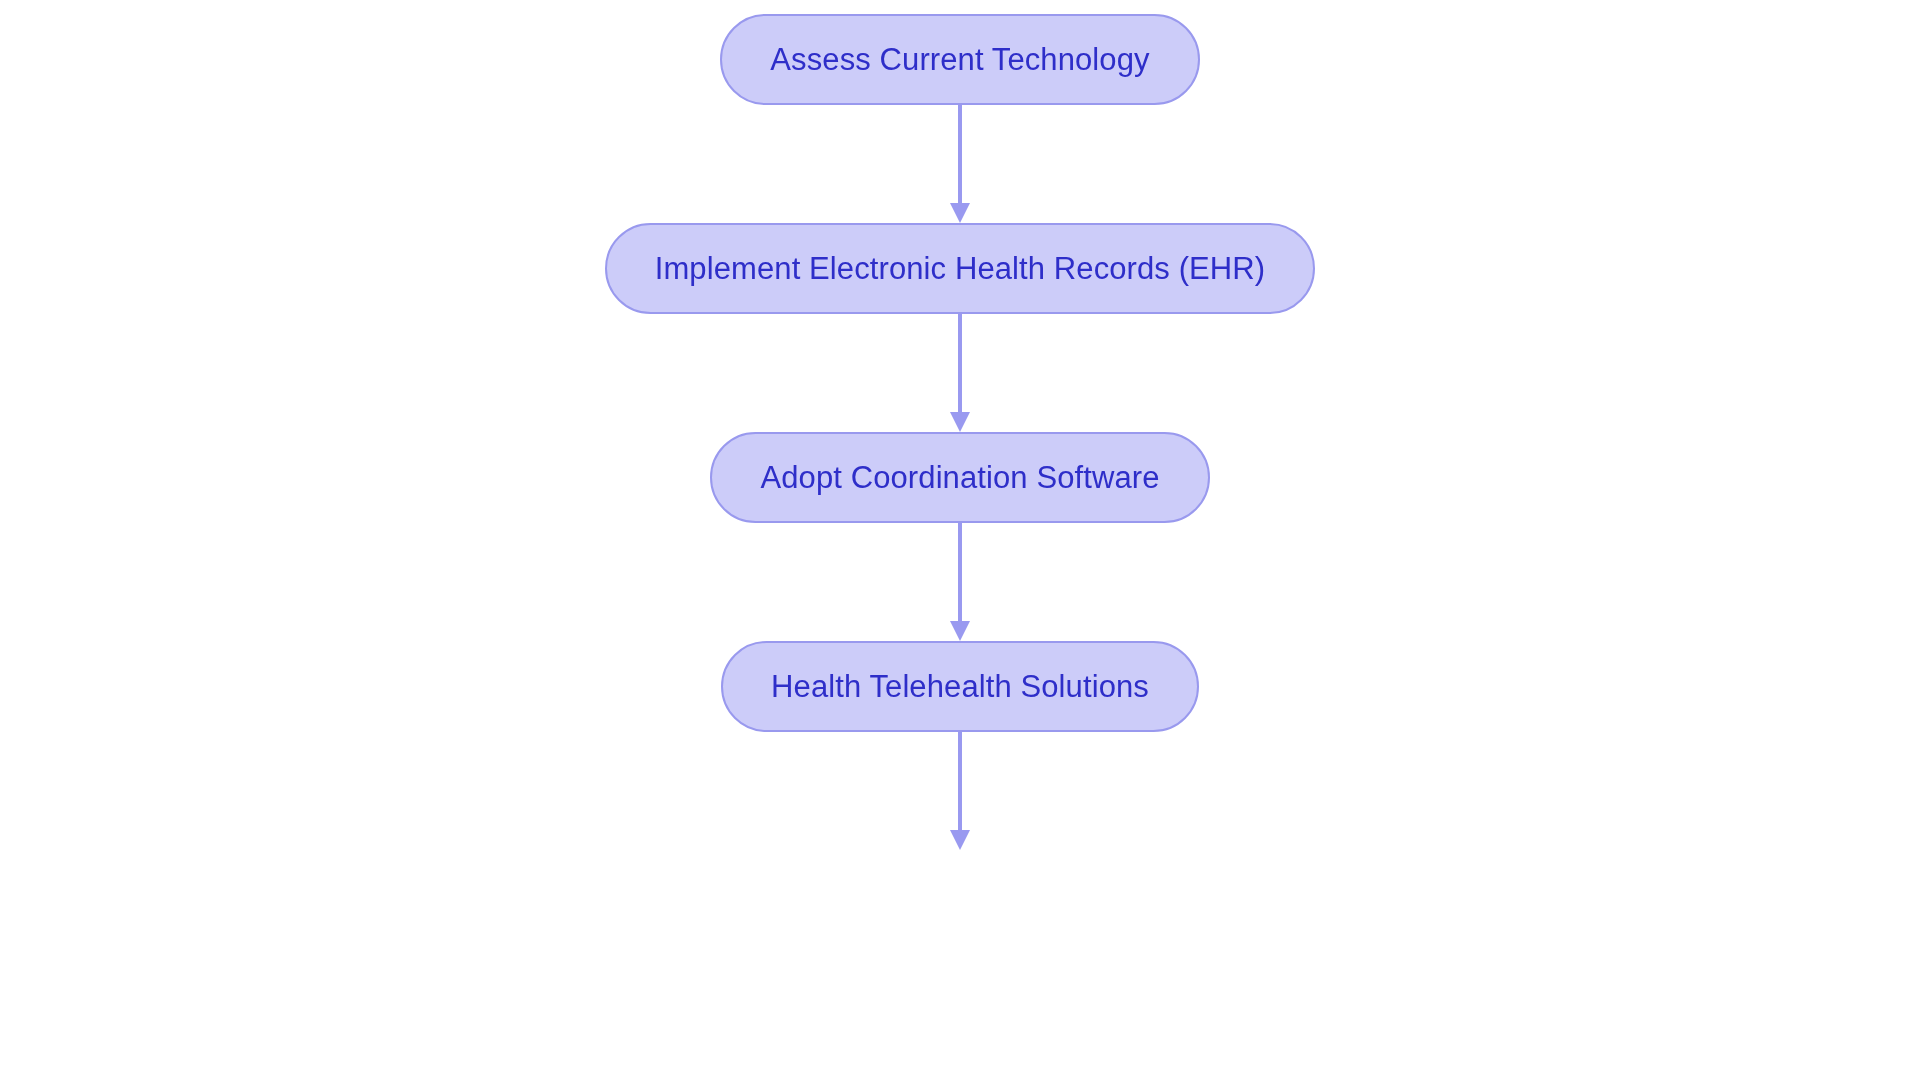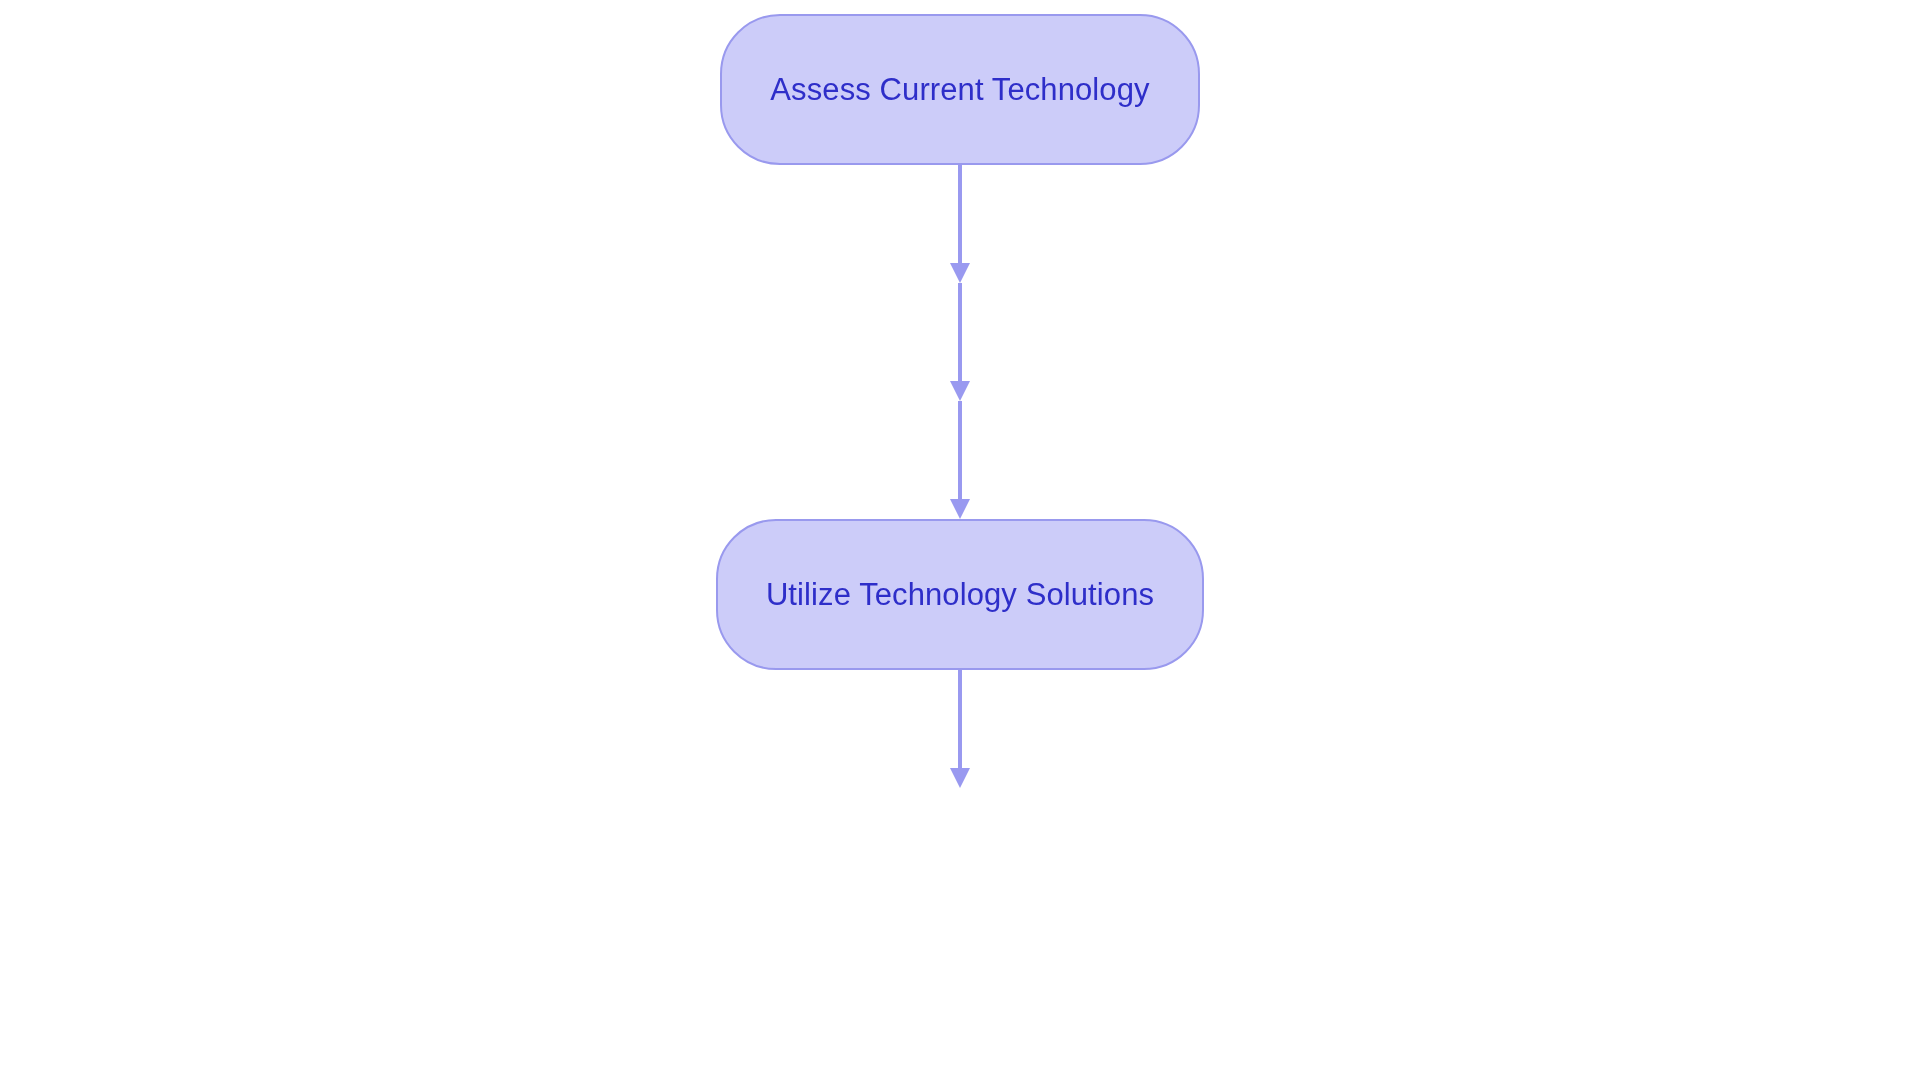--- a/index.html
+++ b/index.html
@@ -29,21 +29,21 @@
     width: 1920px;
     height: 1083px;
     display: flex;
     flex-direction: column;
     align-items: center;
     justify-content: flex-start;
   }
 
   .flow-node {
     box-sizing: border-box;
-    height: 151px;
+    height: 91px;
     display: flex;
     align-items: center;
     justify-content: center;
     background: #ccccf9;
     border: 2px solid #9999ee;
     border-radius: 60px;
     padding: 2px 48px;
     white-space: nowrap;
   }
 
@@ -84,38 +84,44 @@
       <span class="flow-node-label">Assess Current Technology</span>
     </div>
 
     <div class="flow-connector">
       <svg width="40" height="118" viewBox="0 0 40 118" aria-hidden="true">
         <line x1="20" y1="0" x2="20" y2="101" stroke="#9999f0" stroke-width="4"></line>
         <polygon points="10,98 30,98 20,118" fill="#9999f0"></polygon>
       </svg>
     </div>
 
-
-    <div class="flow-connector">
-      <svg width="40" height="118" viewBox="0 0 40 118" aria-hidden="true">
-        <line x1="20" y1="0" x2="20" y2="101" stroke="#9999f0" stroke-width="4"></line>
-        <polygon points="10,98 30,98 20,118" fill="#9999f0"></polygon>
-      </svg>
+    <div class="flow-node">
+      <span class="flow-node-label">Implement Electronic Health Records (EHR)</span>
     </div>
-
 
     <div class="flow-connector">
       <svg width="40" height="118" viewBox="0 0 40 118" aria-hidden="true">
         <line x1="20" y1="0" x2="20" y2="101" stroke="#9999f0" stroke-width="4"></line>
         <polygon points="10,98 30,98 20,118" fill="#9999f0"></polygon>
       </svg>
     </div>
 
     <div class="flow-node">
-      <span class="flow-node-label">Utilize Technology Solutions</span>
+      <span class="flow-node-label">Adopt Coordination Software</span>
+    </div>
+
+    <div class="flow-connector">
+      <svg width="40" height="118" viewBox="0 0 40 118" aria-hidden="true">
+        <line x1="20" y1="0" x2="20" y2="101" stroke="#9999f0" stroke-width="4"></line>
+        <polygon points="10,98 30,98 20,118" fill="#9999f0"></polygon>
+      </svg>
+    </div>
+
+    <div class="flow-node">
+      <span class="flow-node-label">Health Telehealth Solutions</span>
     </div>
 
     <div class="flow-connector">
       <svg width="40" height="118" viewBox="0 0 40 118" aria-hidden="true">
         <line x1="20" y1="0" x2="20" y2="101" stroke="#9999f0" stroke-width="4"></line>
         <polygon points="10,98 30,98 20,118" fill="#9999f0"></polygon>
       </svg>
     </div>
 
 

